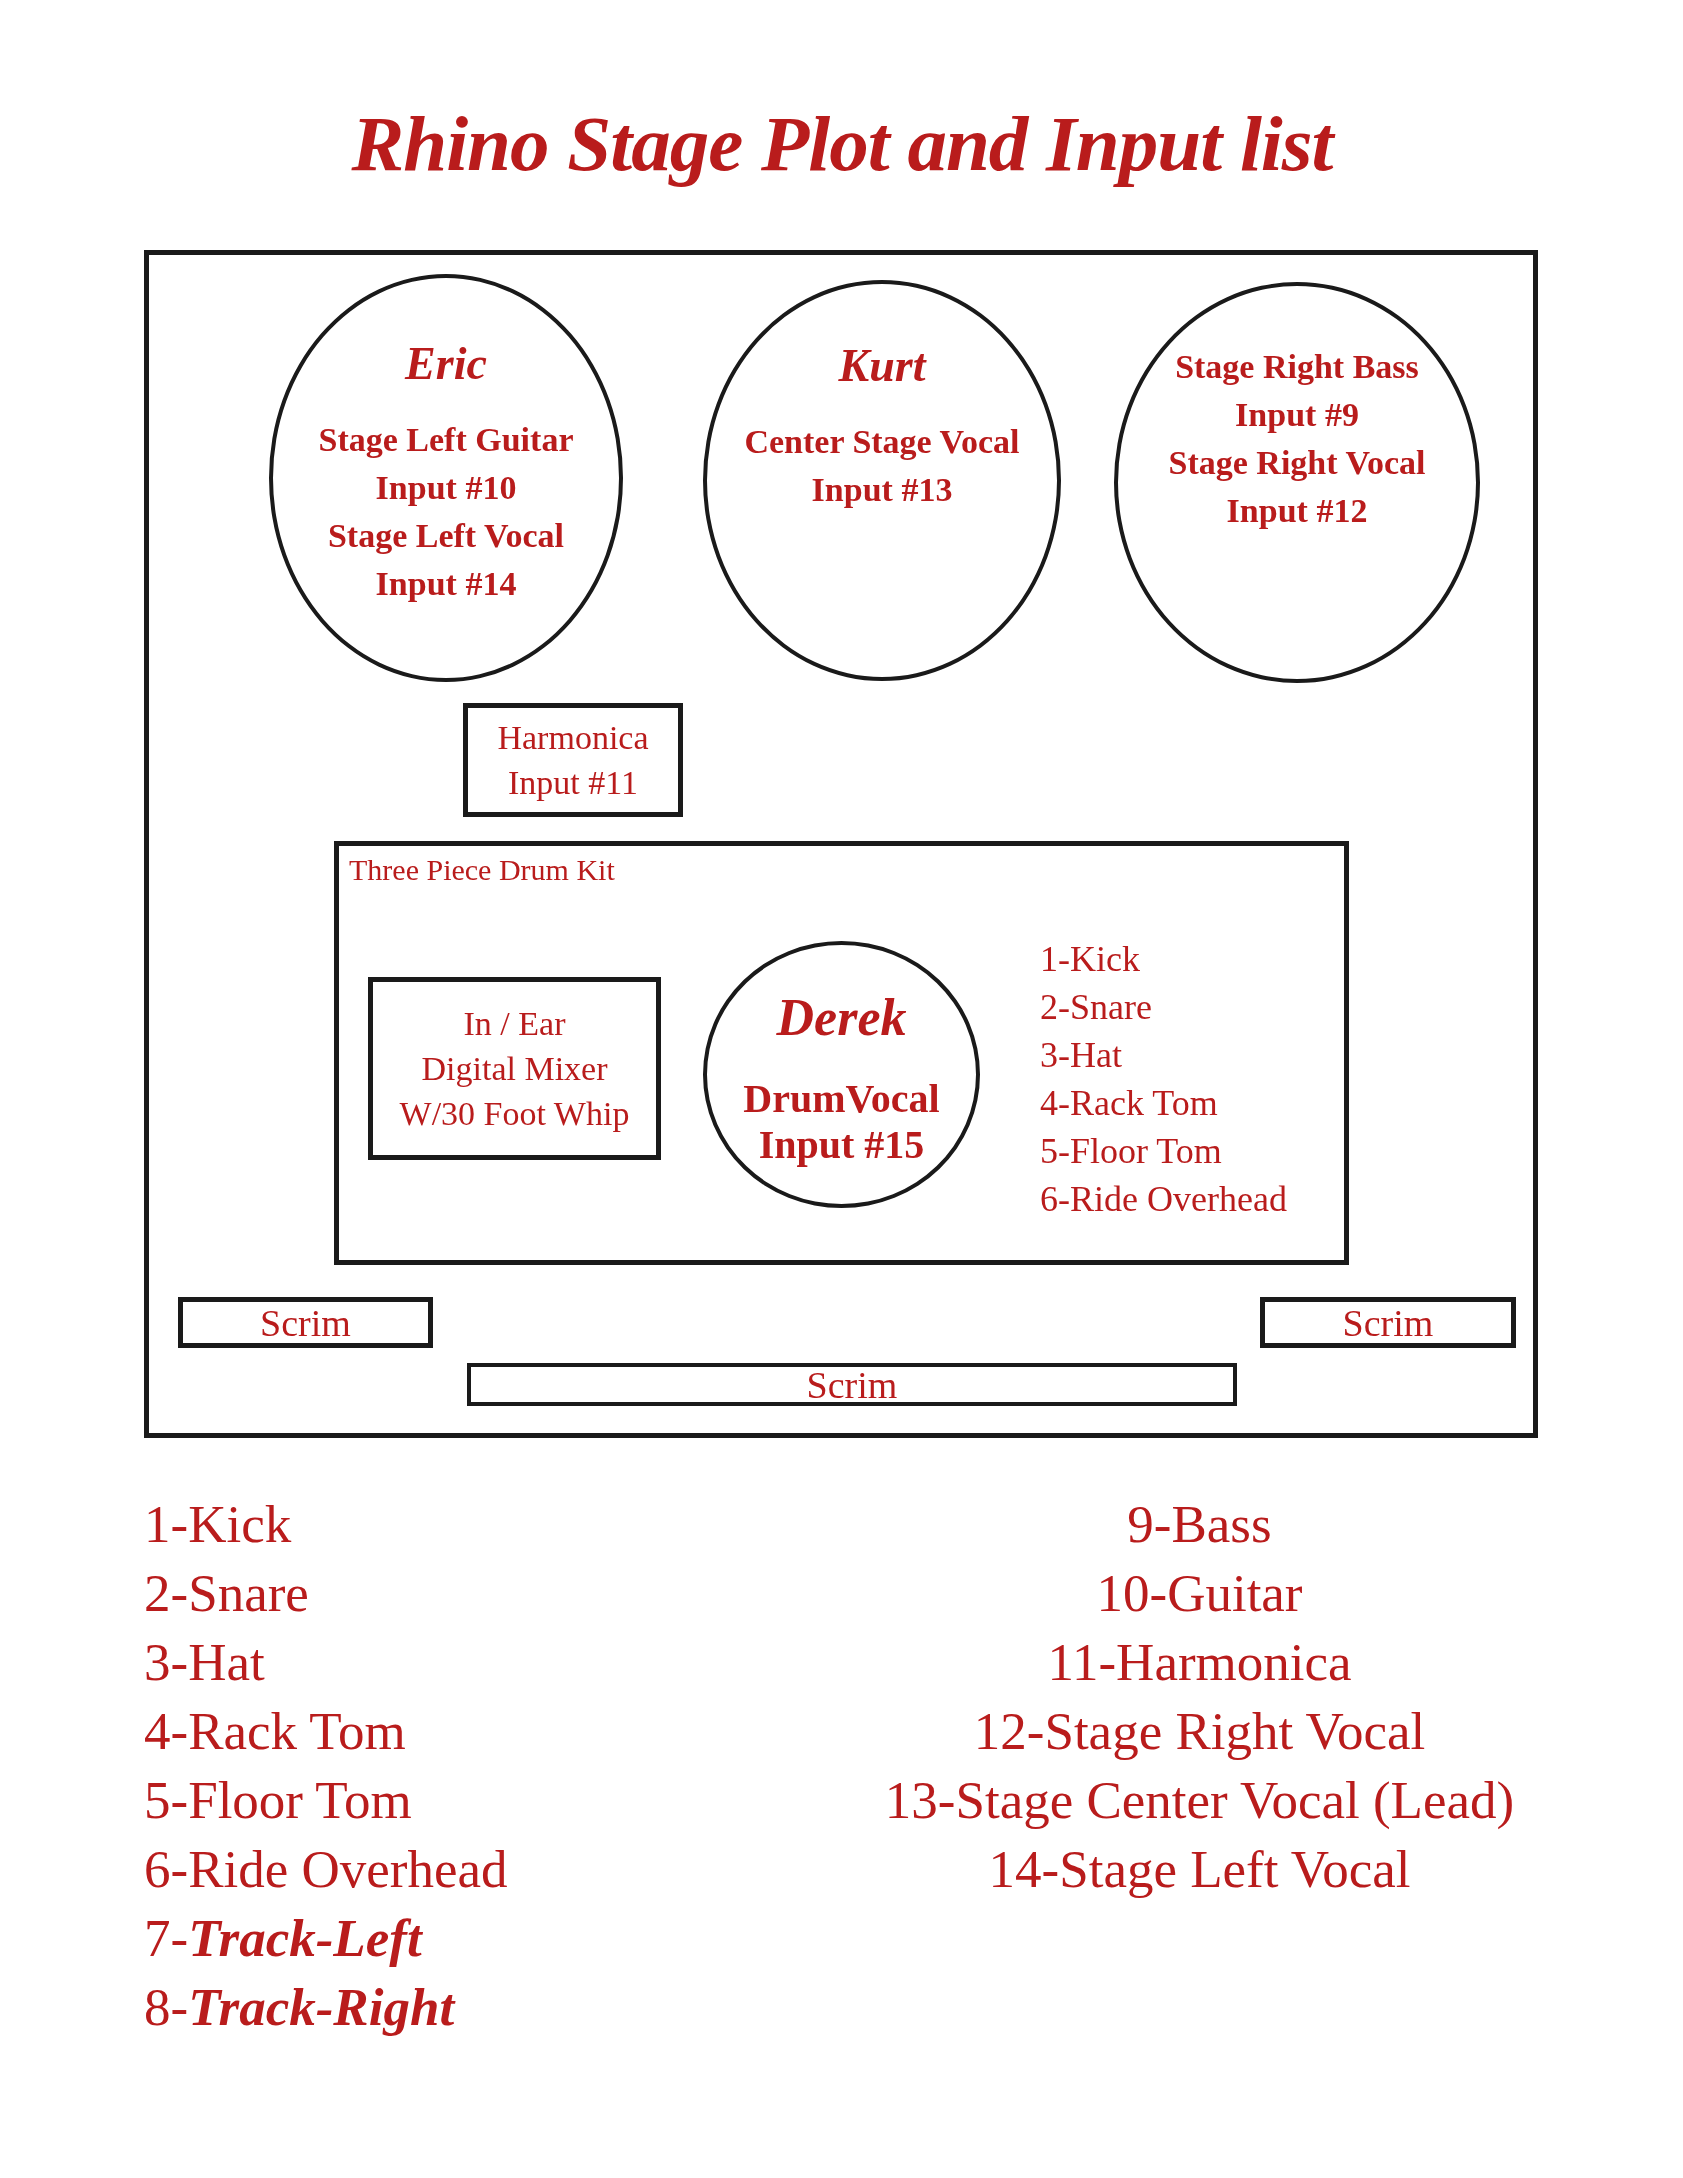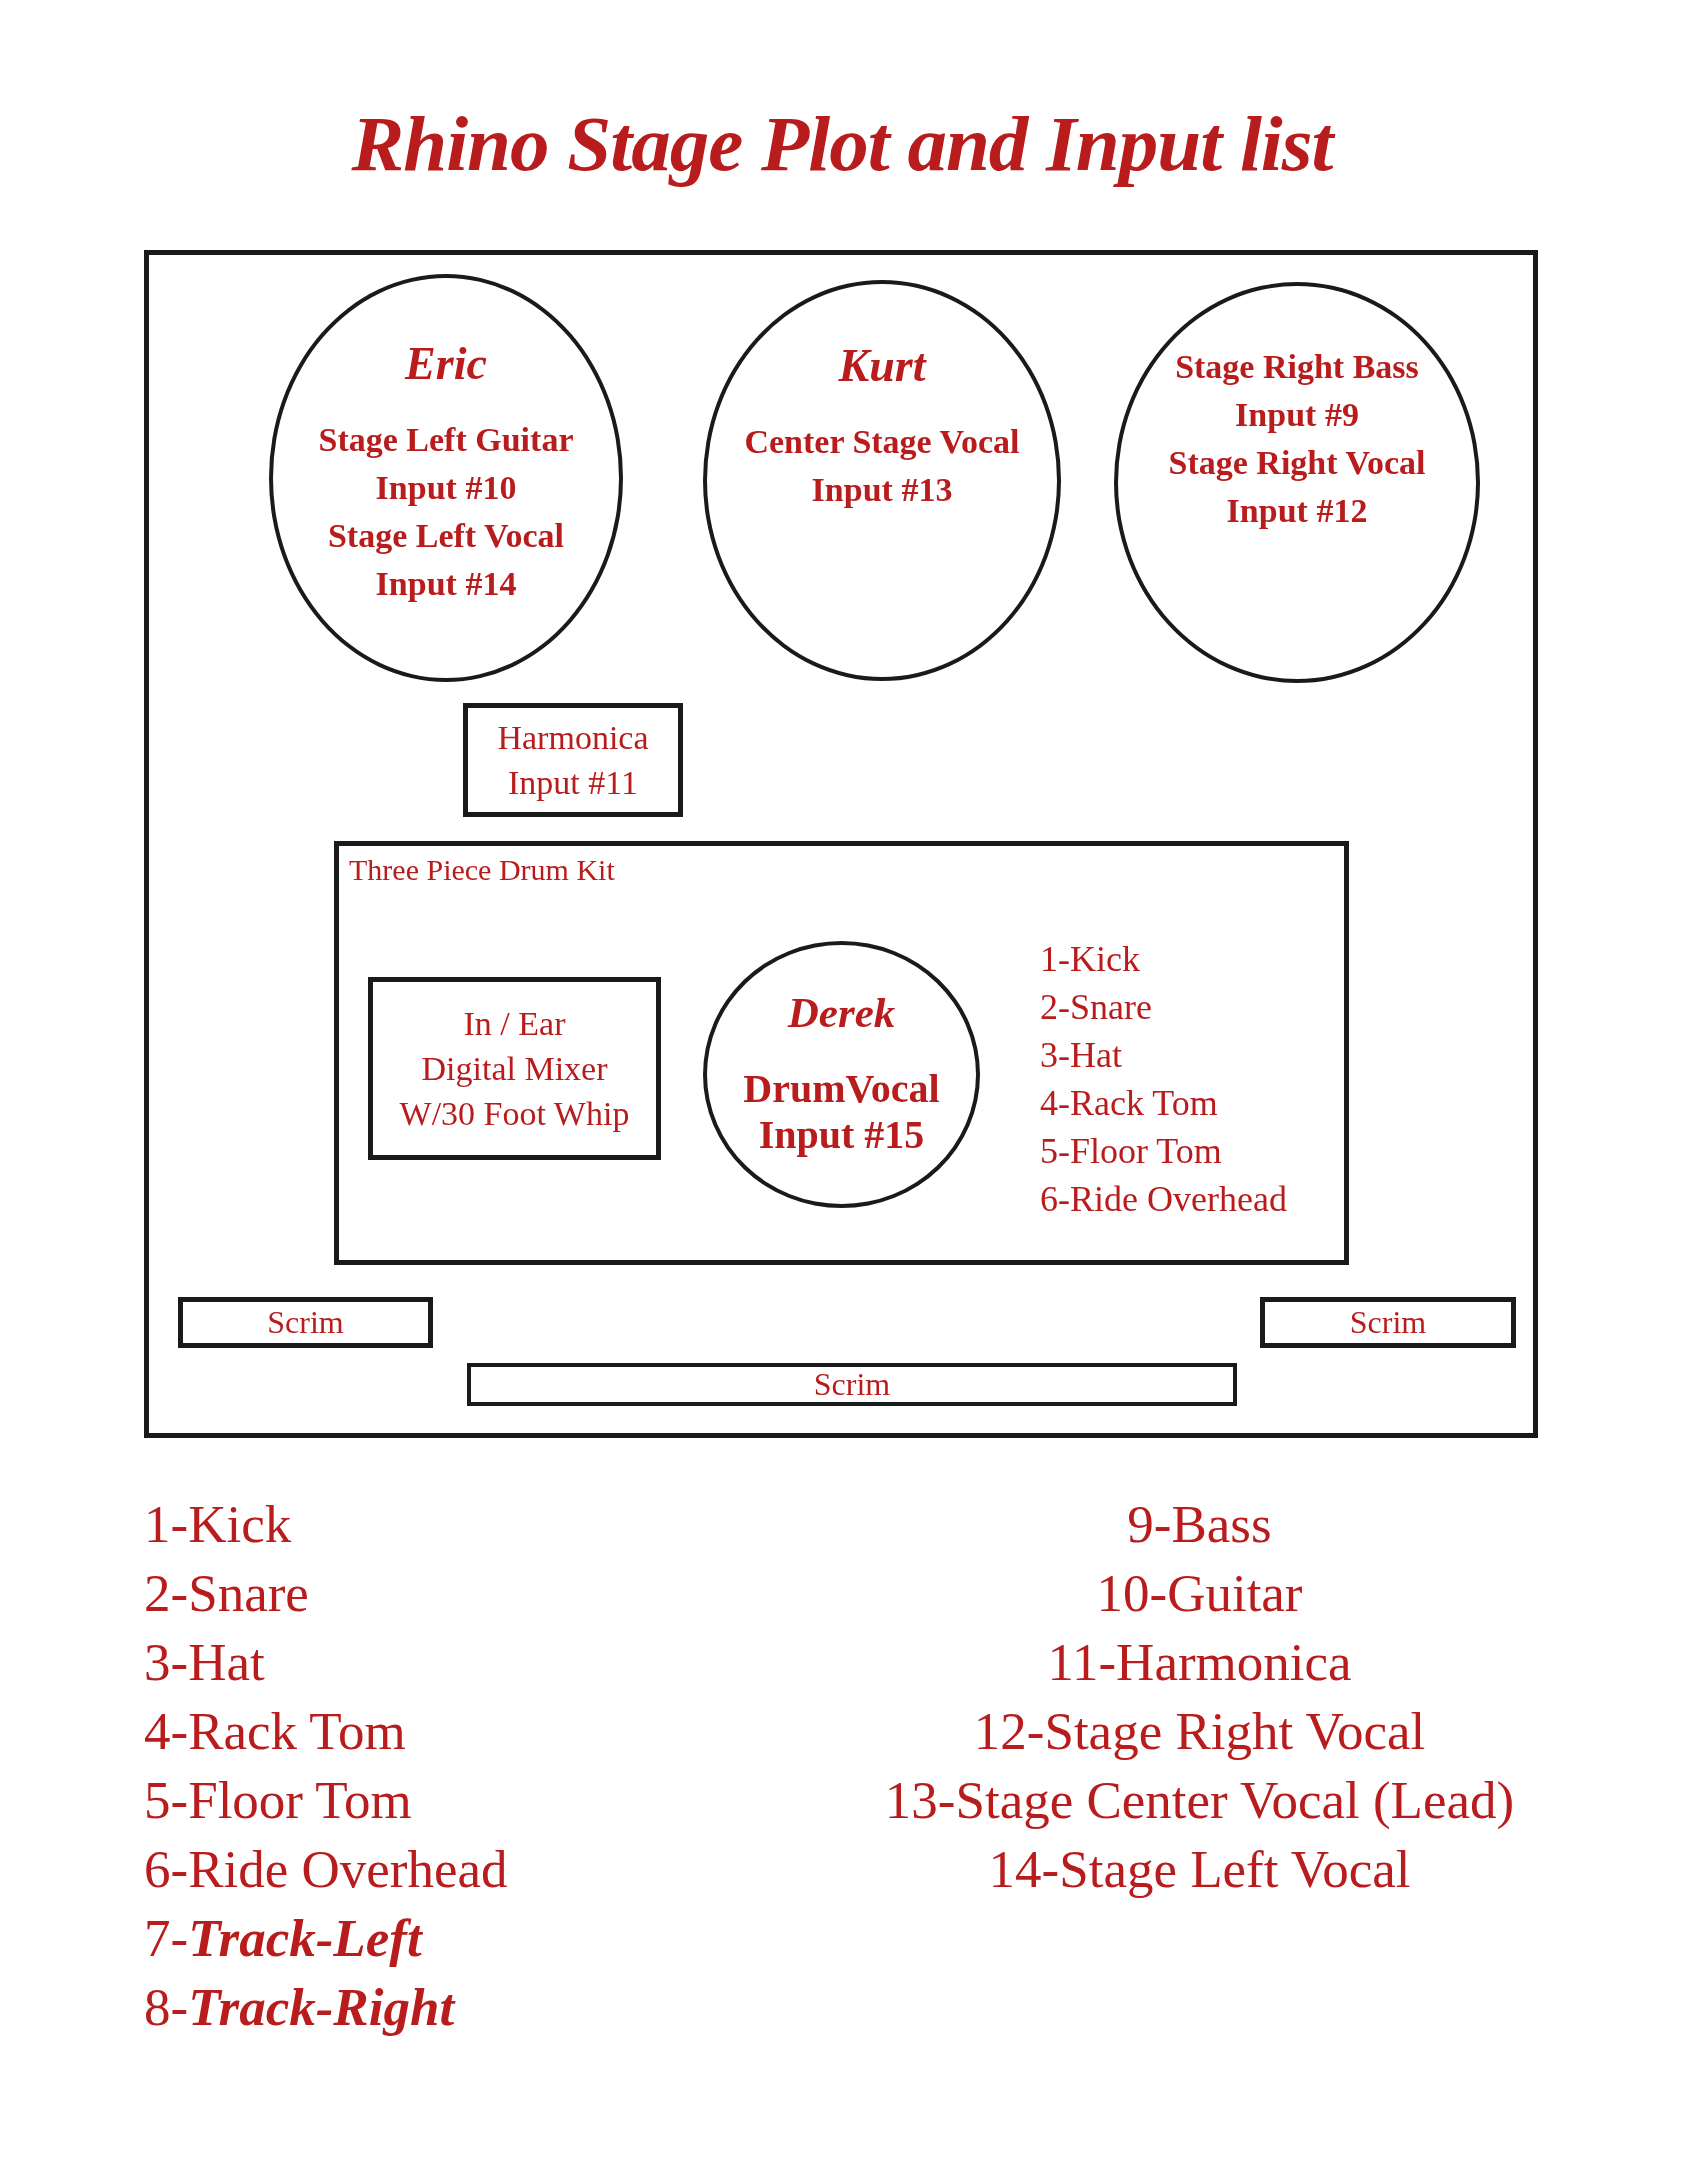--- a/index.html
+++ b/index.html
@@ -63,33 +63,33 @@
   .drumkit-title {
     left: 334px; top: 852px; width: 921px;
     text-align: left;
     font-size: 30px;
     line-height: 1.2;
     margin-left: 15px;
   }
   .inear { left: 368px; top: 977px; width: 293px; height: 183px; }
 
   .derek { left: 703px; top: 941px; width: 277px; height: 267px; padding-top: 44px; }
-  .derek .performer-name { font-size: 43px; margin-bottom: 30px; }
+  .derek .performer-name { font-size: 52px; margin-bottom: 30px; }
   .derek .performer-line { font-size: 40px; line-height: 46px; }
 
   .mic-list { left: 1040px; top: 935px; width: 317px; list-style: none; }
   .mic-list .mic-item { font-size: 36px; line-height: 48px; }
 
   .scrim {
     border: 5px solid #1a1a1a;
     text-align: center;
     display: flex;
     align-items: center;
     justify-content: center;
-    font-size: 32px;
+    font-size: 38px;
   }
   .scrim-left   { left: 178px;  top: 1297px; width: 255px; height: 51px; }
   .scrim-right  { left: 1260px; top: 1297px; width: 256px; height: 51px; }
   .scrim-center { left: 467px;  top: 1363px; width: 770px; height: 43px; border-width: 4px; }
 
   .input-col { width: 693px; }
   .col-left  { left: 144px; top: 1490px; }
   .col-right { left: 853px; top: 1490px; text-align: center; }
   .input-item { font-size: 53px; line-height: 69px; white-space: nowrap; }
   .input-item.emph .lbl { font-weight: 700; font-style: italic; }

